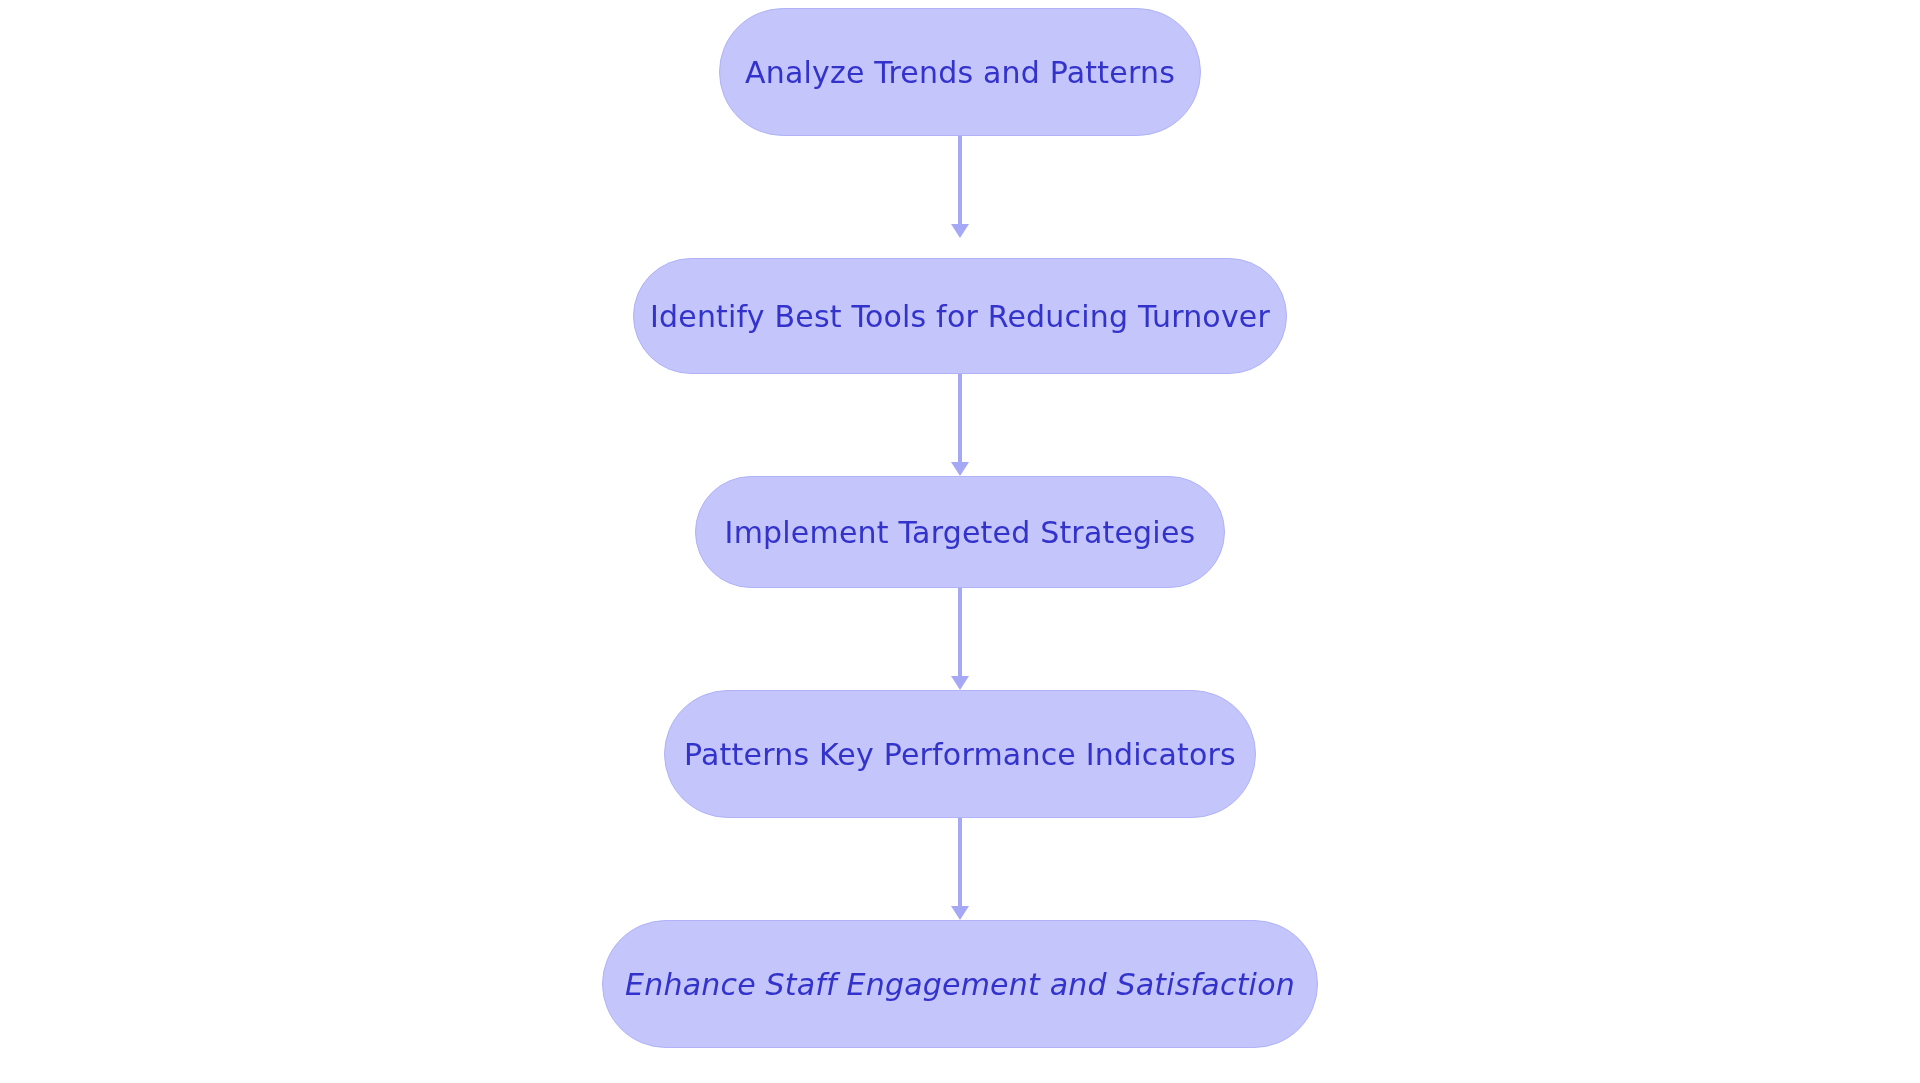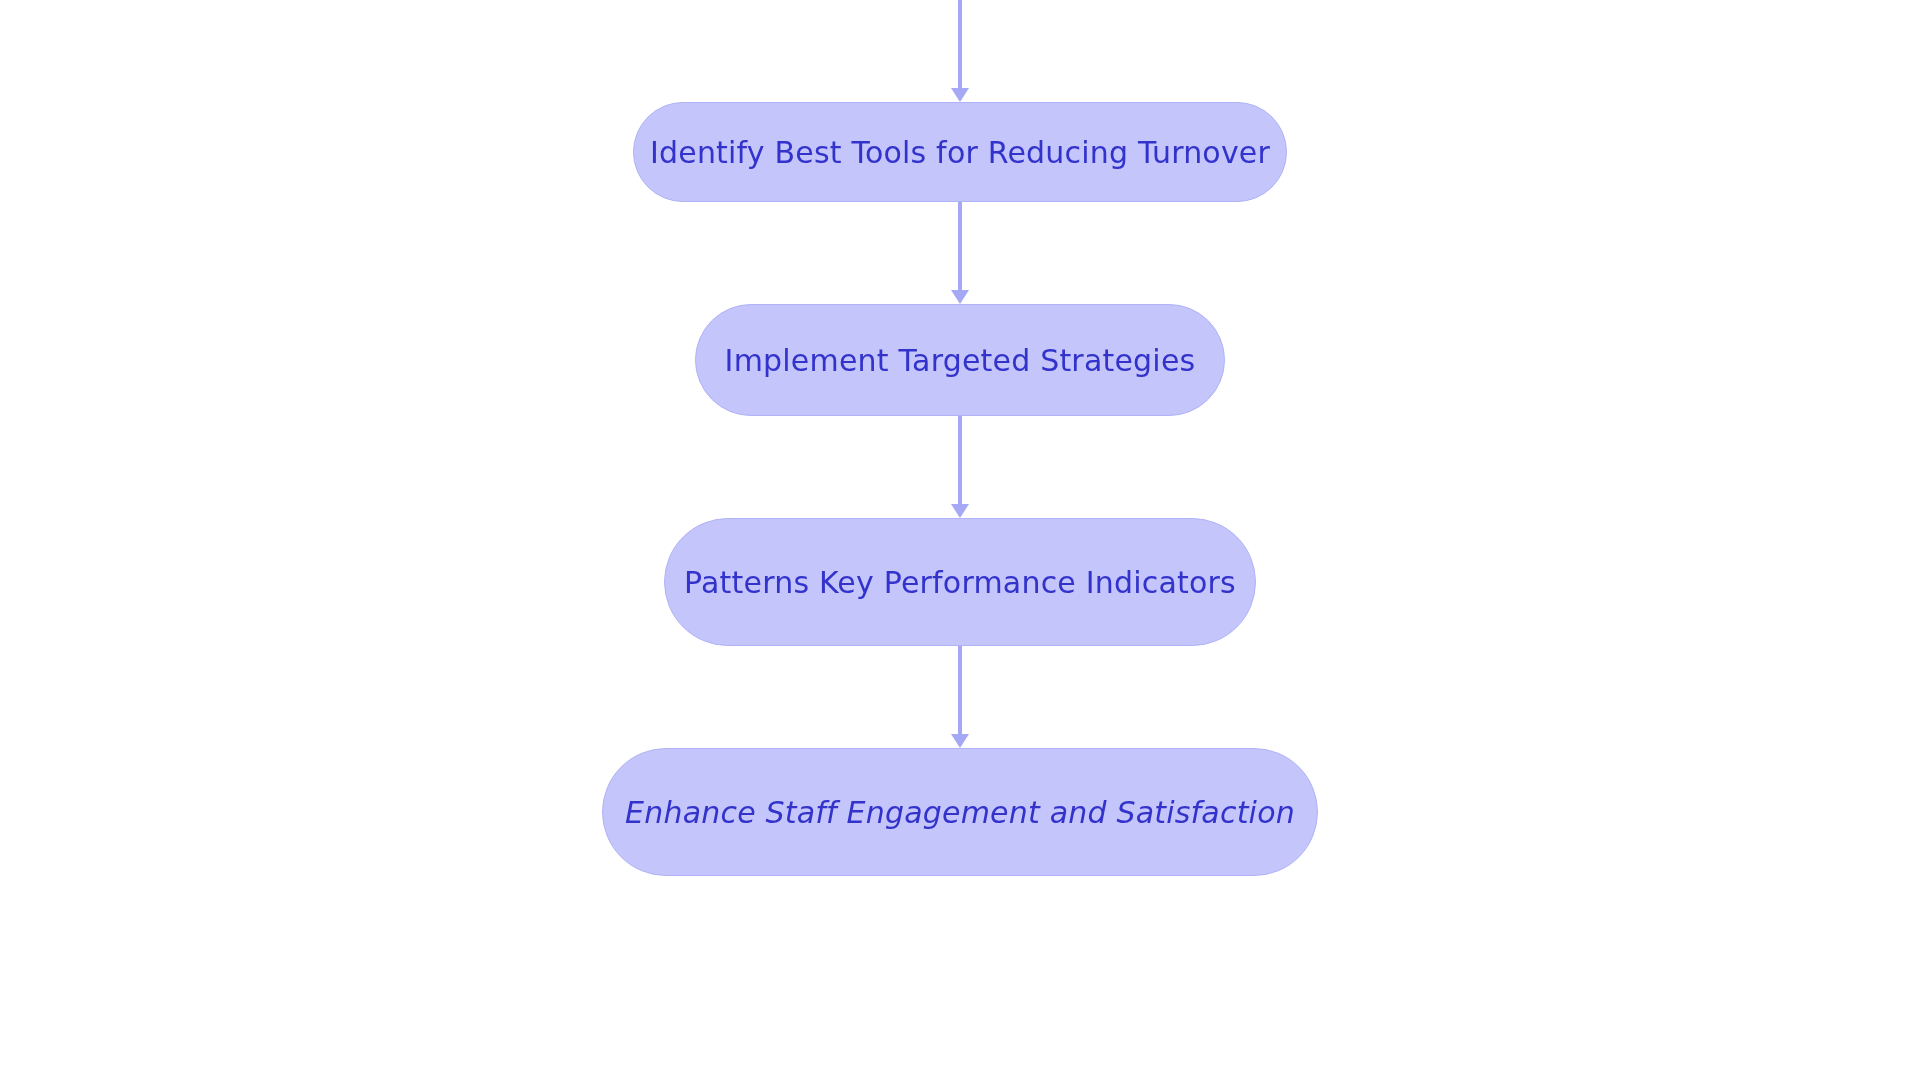--- a/index.html
+++ b/index.html
@@ -32,21 +32,21 @@
     justify-content: center;
     background: #c3c5fb;
     border: 1px solid #b0b3f7;
     border-radius: 72px;
     color: #3333cc;
     font-size: 30px;
     letter-spacing: 0.2px;
     white-space: nowrap;
   }
   .node-0 { width: 482px; height: 128px; margin-top: 8px; }
-  .node-1 { width: 654px; height: 100px; }
+  .node-1 { width: 654px; height: 116px; margin-top: 20px; }
   .node-2 { width: 530px; height: 112px; }
   .node-3 { width: 592px; height: 128px; }
   .node-4 { width: 716px; height: 128px; font-style: italic; }
 
   .connector {
     position: relative;
     width: 4px;
     height: 102px;
     display: flex;
     justify-content: center;
@@ -70,20 +70,23 @@
     border-right: 9px solid transparent;
     border-top: 14px solid #a5a8f5;
   }
 </style>
 </head>
 <body>
 
 <div id="canvas">
   <div class="flow">
 
+    <div class="node node-0">
+      <span>Analyze Trends and Patterns</span>
+    </div>
 
     <div class="connector">
       <div class="line"></div>
       <div class="arrow"></div>
     </div>
 
     <div class="node node-1">
       <span>Identify Best Tools for Reducing Turnover</span>
     </div>
 

